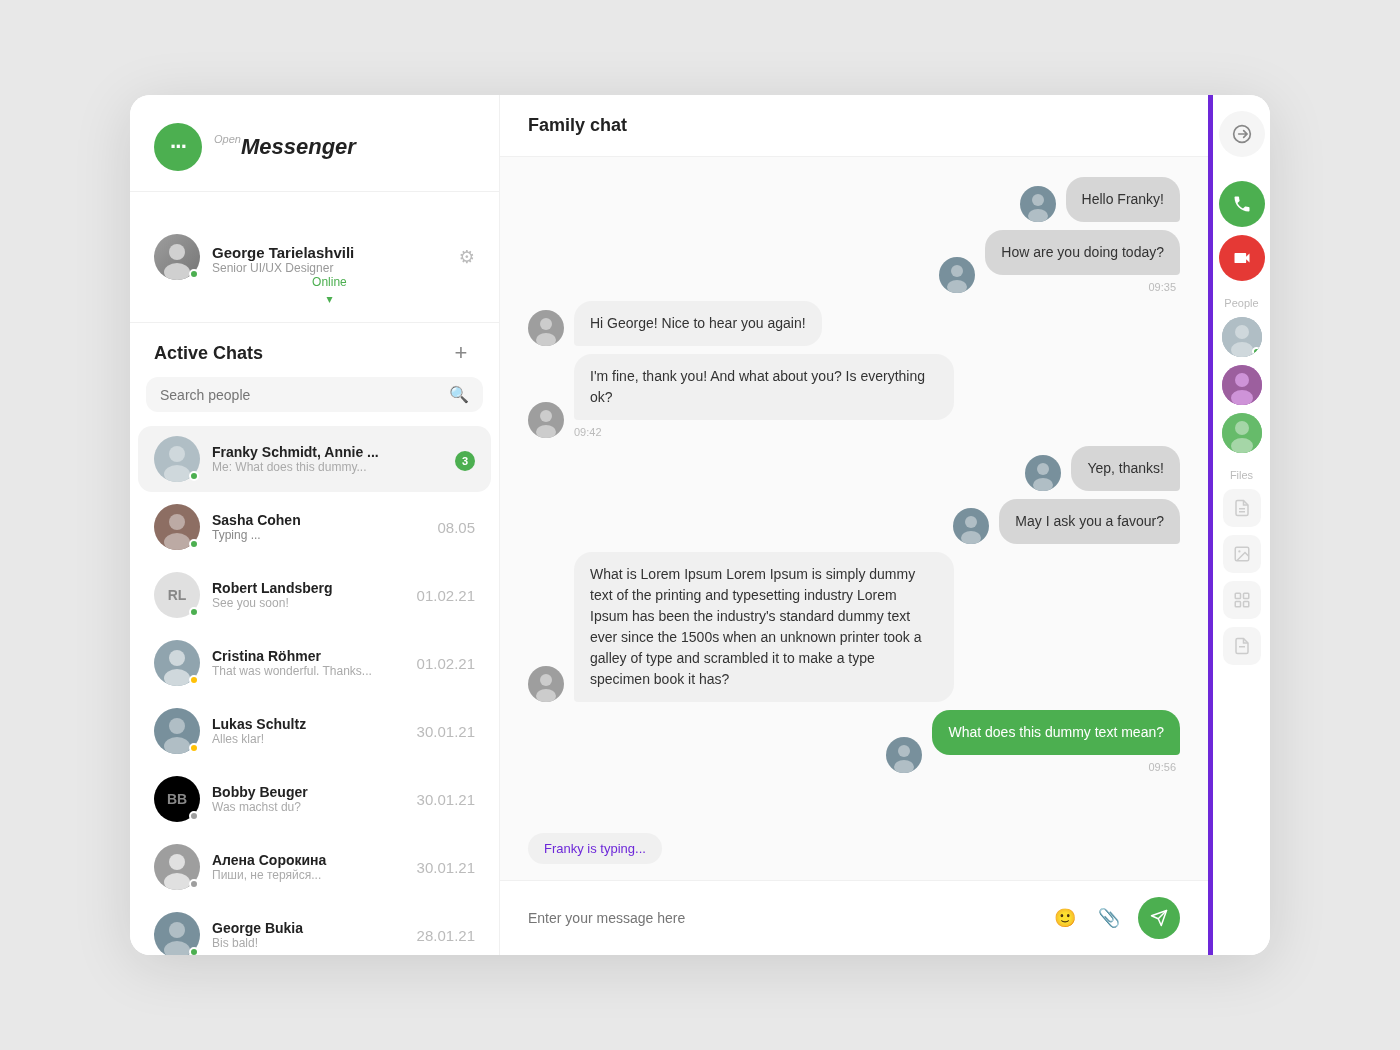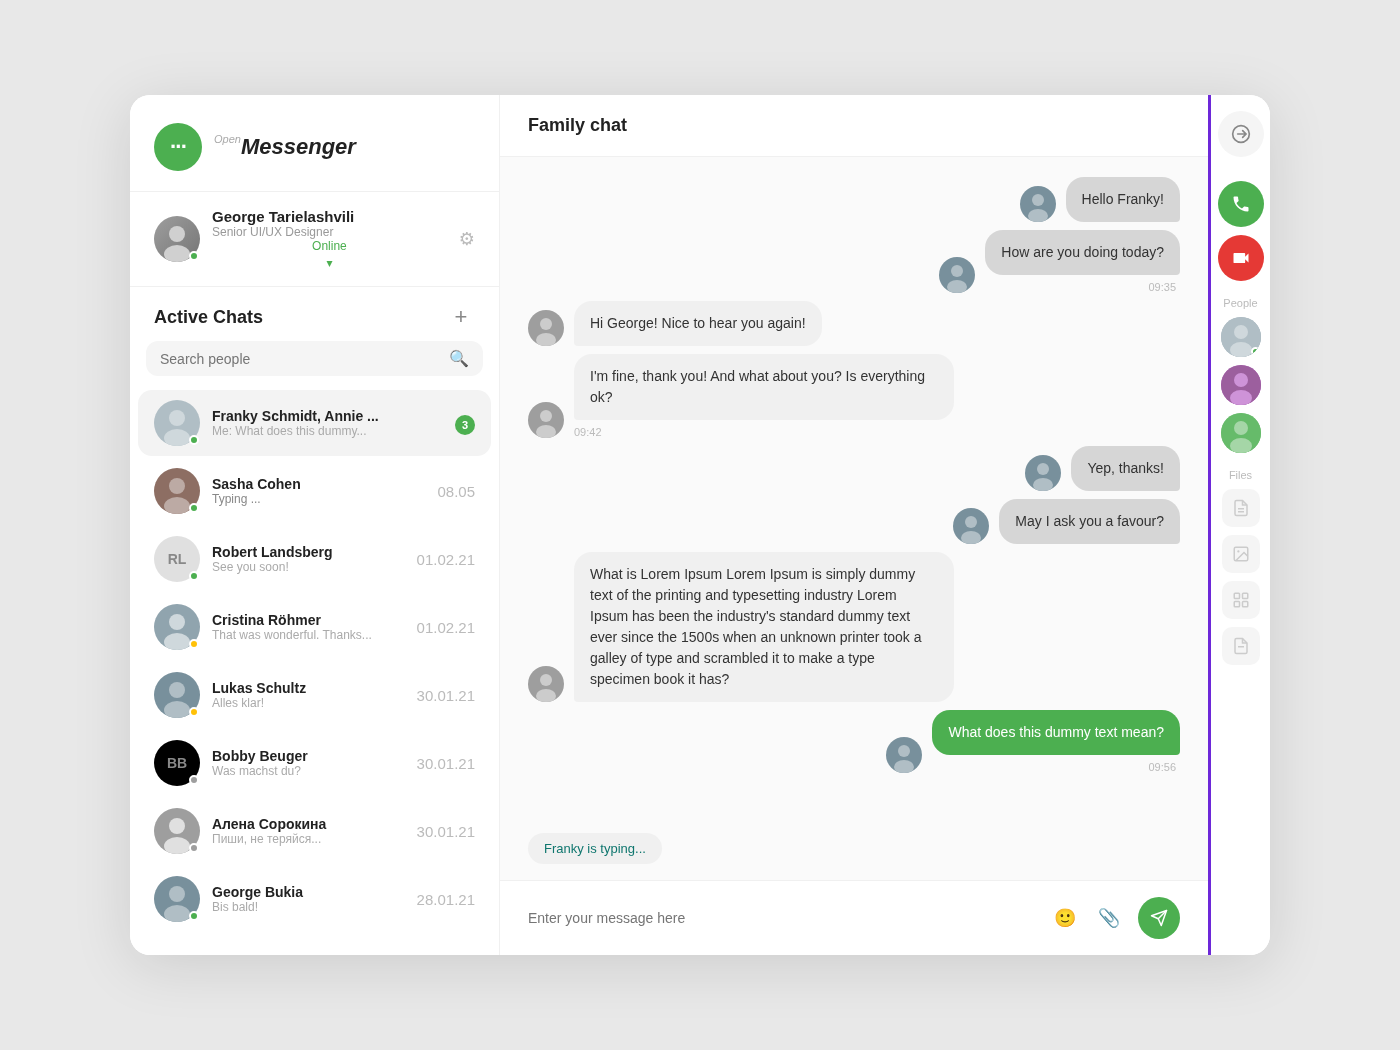--- a/index.html
+++ b/index.html
@@ -98,21 +98,21 @@
       height: 10px;
       border-radius: 50%;
       border: 2px solid #fff;
       position: absolute;
       bottom: 1px;
       right: 1px;
     }
     .status-dot.online { background: #4caf50; }
     .status-dot.away { background: #ffc107; }
     .status-dot.offline { background: #9e9e9e; }
-    .profile-info { flex: 1; }
+    .profile-info { flex: 1; margin-top: 36px; }
     .profile-name {
       font-size: 15px;
       font-weight: 600;
       color: #222;
     }
     .profile-role {
       font-size: 12px;
       color: #999;
     }
     .profile-status {
@@ -346,21 +346,21 @@
     .msg-group.incoming-group {
       align-items: flex-start;
     }
 
     .typing-indicator {
       display: inline-block;
       background: #f0f0f0;
       border-radius: 20px;
       padding: 8px 16px;
       font-size: 13px;
-      color: #0f766e;
+      color: #6d28d9;
       margin: 8px 0;
     }
 
     
     .chat-input-area {
       padding: 16px 28px;
       background: #fff;
       border-top: 1px solid #f0f0f0;
       display: flex;
       align-items: center;
@@ -395,21 +395,21 @@
       justify-content: center;
       cursor: pointer;
       color: #fff;
       font-size: 18px;
     }
 
     
     .right-panel {
       width: 62px;
       background: #fff;
-      border-left: 3px solid #6d28d9;
+      border-left: 5px solid #6d28d9;
       display: flex;
       flex-direction: column;
       align-items: center;
       padding: 16px 0;
       gap: 8px;
     }
     .right-icon-btn {
       width: 46px;
       height: 46px;
       border-radius: 50%;

